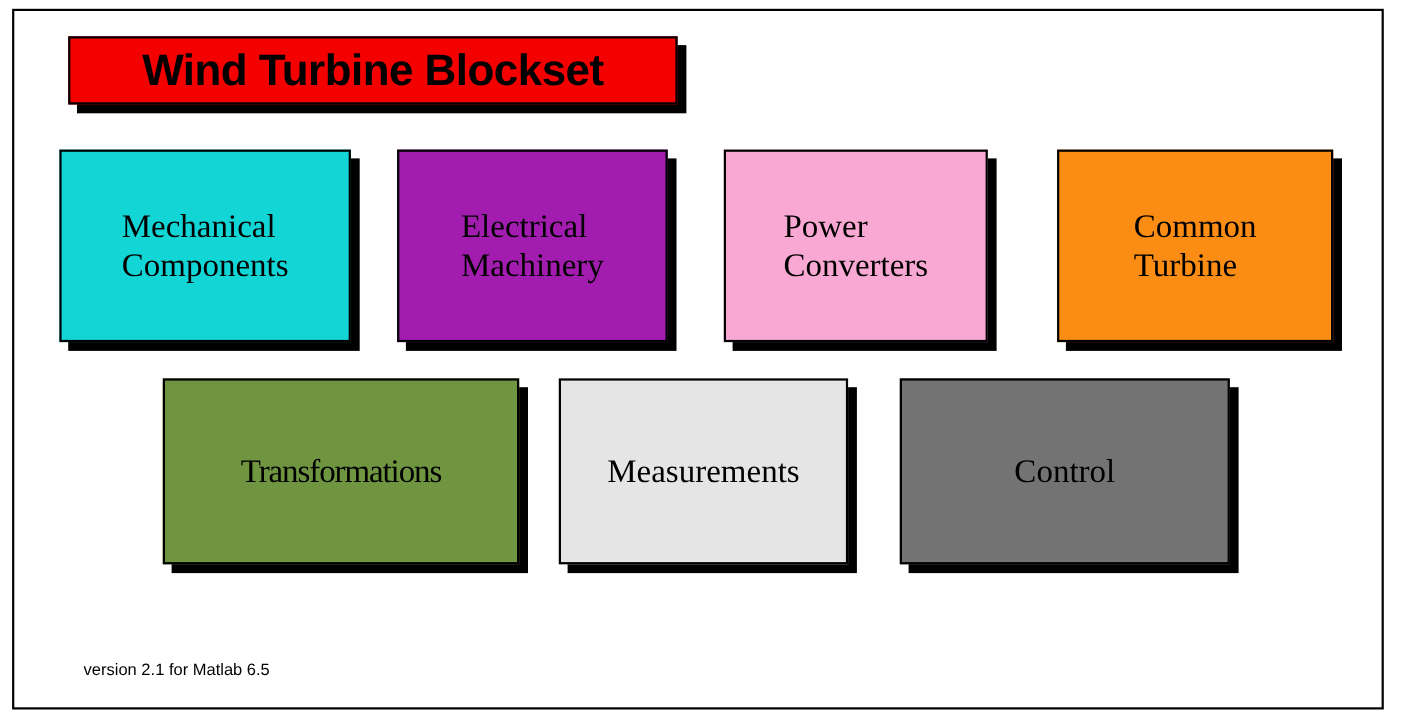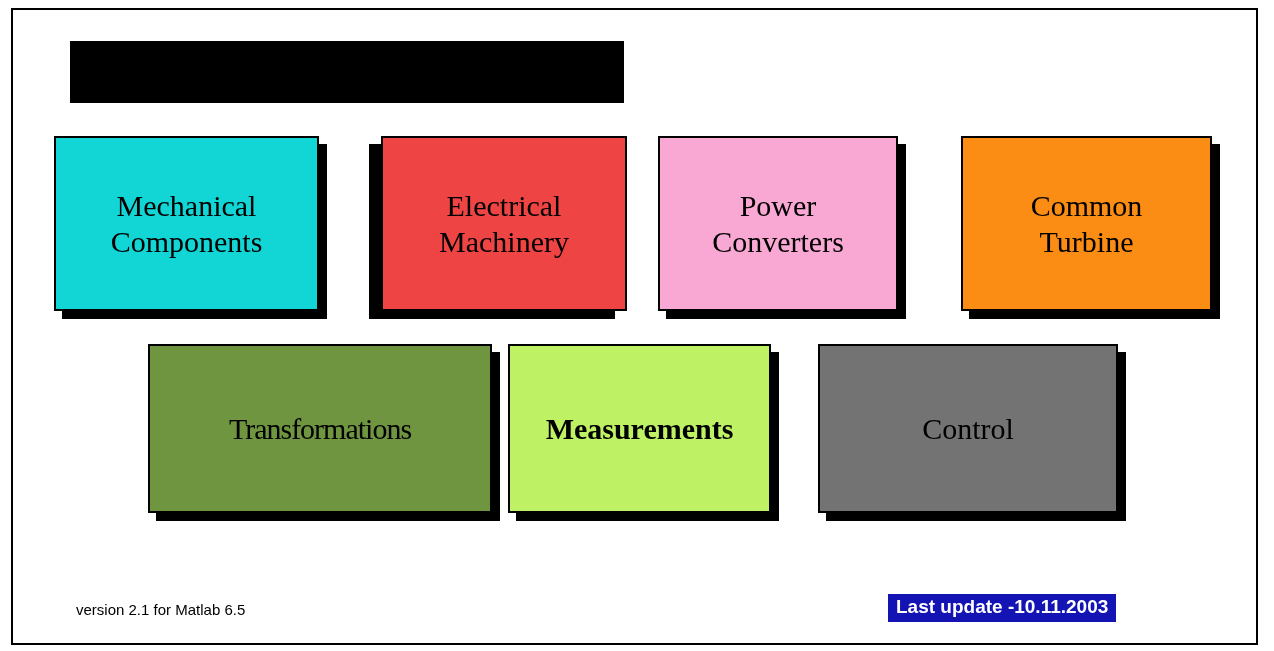--- a/index.html
+++ b/index.html
@@ -82,21 +82,20 @@
     position: absolute;
     left: 0;
     top: 0;
     width: 100%;
     height: 100%;
     border: 2px solid #000000;
     box-sizing: border-box;
     display: flex;
     align-items: center;
     justify-content: center;
-    text-align: center;
   }
   .block-label {
     font-family: "Liberation Serif", "DejaVu Serif", serif;
     font-size: 30px;
     line-height: 1.18;
     color: #000000;
     white-space: pre-line;
     padding: 0 4px;
   }
   .block-label.tight {
@@ -130,68 +129,68 @@
     white-space: nowrap;
   }
 </style>
 </head>
 <body>
 
 <div id="page">
   <div id="frame"></div>
 
   <div id="title-shadow"></div>
+  <div id="title-banner">
+    <span id="title-text">Wind Turbine Blockset</span>
+  </div>
 
   <div id="blocks-layer">
       <div class="block-wrap" style="left: 54px; top: 136px; width: 265px; height: 175px;">
         <div class="block-shadow"></div>
         <div class="block" style="background: rgb(18, 214, 214);">
           <span class="block-label">Mechanical
 Components</span>
         </div>
       </div>
       <div class="block-wrap" style="left: 361px; top: 136px; width: 246px; height: 175px;">
         <div class="block-shadow"></div>
-        <div class="block" style="background: #ef4444; margin-left: 20px;">
+        <div class="block" style="background: #a21caf;">
           <span class="block-label">Electrical
 Machinery</span>
         </div>
       </div>
       <div class="block-wrap" style="left: 658px; top: 136px; width: 240px; height: 175px;">
         <div class="block-shadow"></div>
         <div class="block" style="background: #f9a8d4;">
           <span class="block-label">Power
 Converters</span>
         </div>
       </div>
       <div class="block-wrap" style="left: 961px; top: 136px; width: 251px; height: 175px;">
         <div class="block-shadow"></div>
         <div class="block" style="background: rgb(251, 140, 20);">
           <span class="block-label">Common
 Turbine</span>
         </div>
       </div>
-      <div class="block-wrap" style="left: 148px; top: 344px; width: 324px; height: 169px; padding-left: 20px;">
+      <div class="block-wrap" style="left: 148px; top: 344px; width: 324px; height: 169px;">
         <div class="block-shadow"></div>
         <div class="block" style="background: rgb(111, 149, 64);">
           <span class="block-label tight">Transformations</span>
         </div>
       </div>
       <div class="block-wrap" style="left: 508px; top: 344px; width: 263px; height: 169px;">
         <div class="block-shadow"></div>
-        <div class="block" style="background: #bef264; font-weight: bold;">
+        <div class="block" style="background: #e5e5e5;">
           <span class="block-label">Measurements</span>
         </div>
       </div>
       <div class="block-wrap" style="left: 818px; top: 344px; width: 300px; height: 169px;">
         <div class="block-shadow"></div>
         <div class="block" style="background: #737373;">
           <span class="block-label">Control</span>
         </div>
       </div>
     </div>
 
   <div id="version-text">version 2.1 for Matlab 6.5</div>
 
-  <div id="last-update-badge">
-    <span id="last-update-text">Last update -10.11.2003</span>
-  </div>
 </div>
 
 </body></html>

